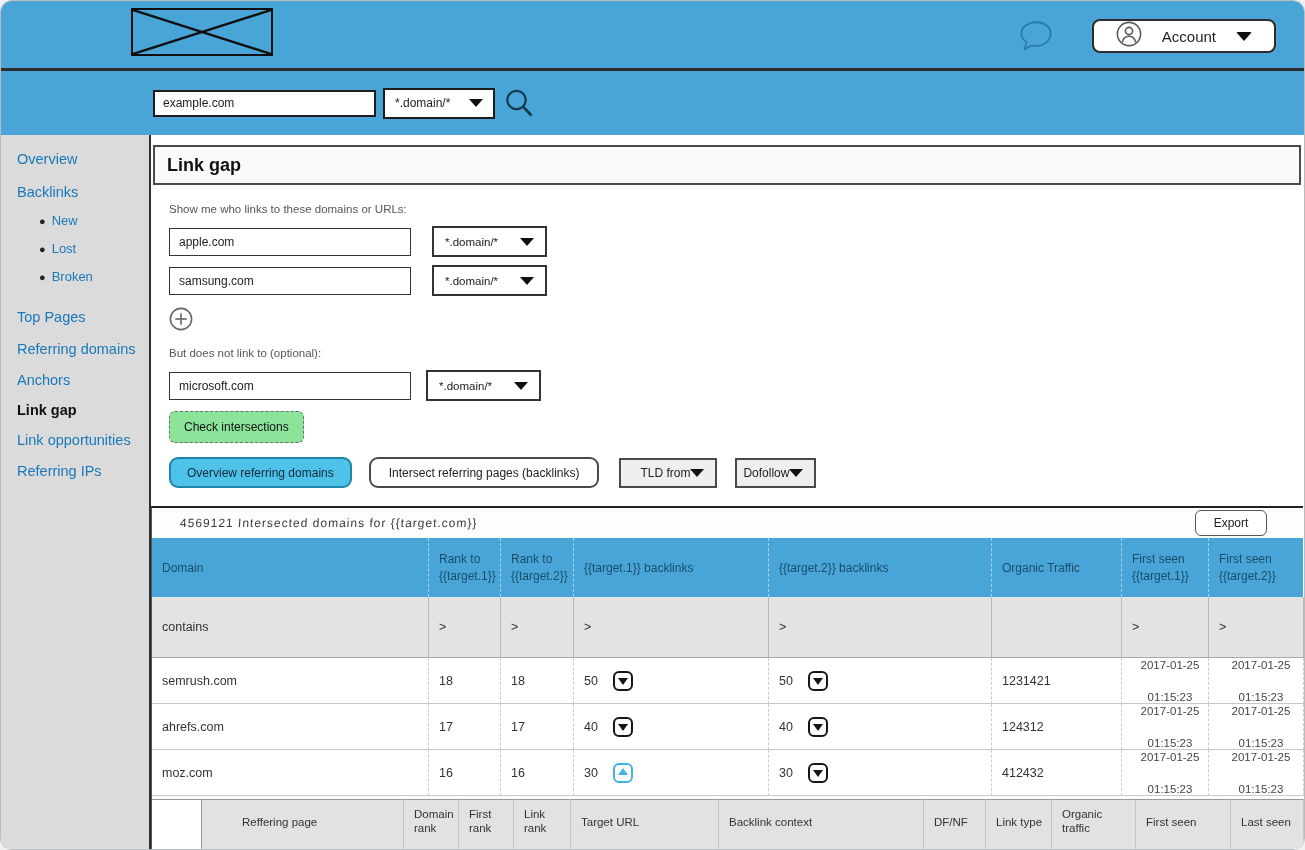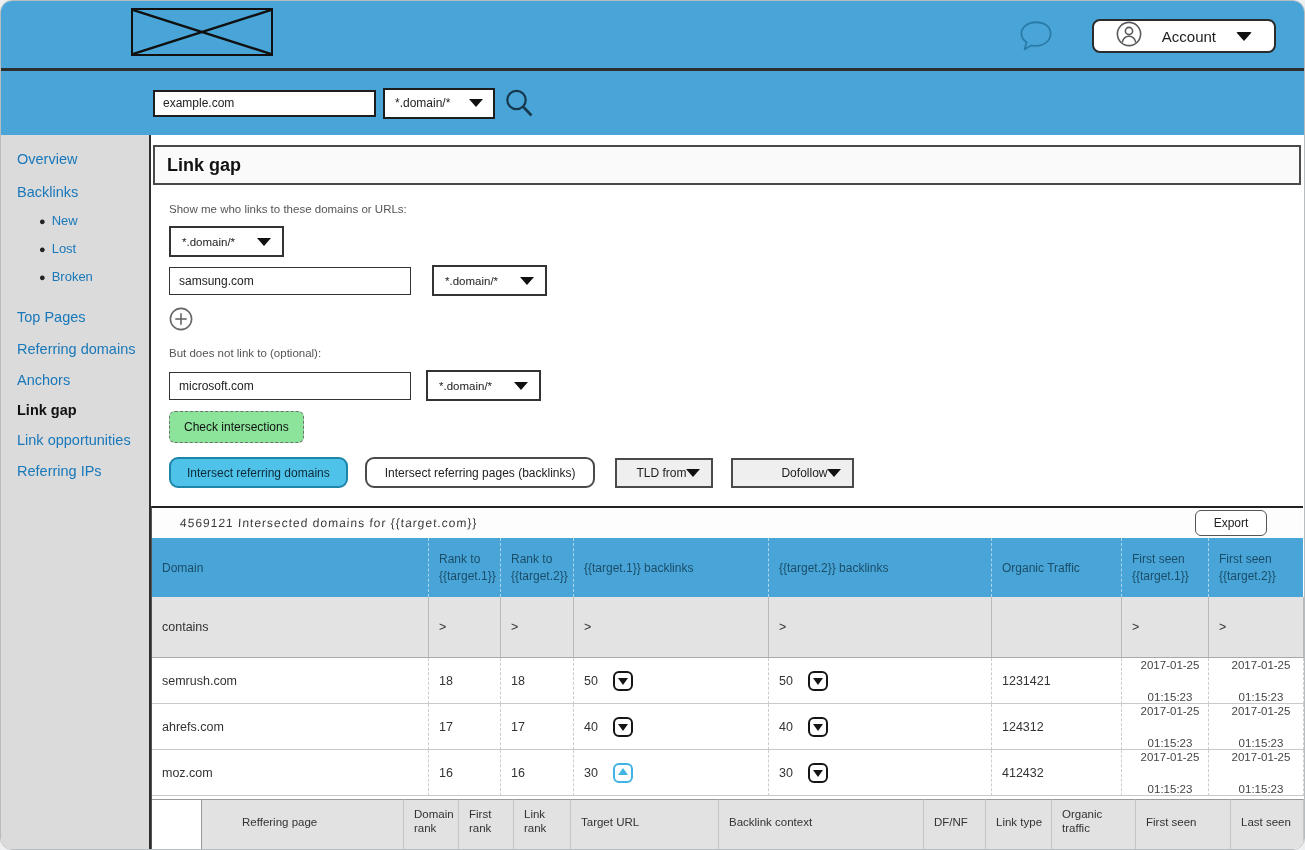--- a/index.html
+++ b/index.html
@@ -62,21 +62,21 @@
               border-radius:6px; font-size:12px; color:#111; font-family:inherit; cursor:pointer; }
 
   .toolbar-row{ display:flex; align-items:center; gap:17px; margin-top:14px; }
   .pill-btn{ height:31px; border-radius:9px; font-size:12px; font-family:inherit; cursor:pointer; padding:0 16px; }
   .pill-btn.active{ background:#4fc2ea; border:2px solid #1e84a8; color:#0e2a36; }
   .pill-btn.plain{ background:#fff; border:2px solid #4a4a4a; color:#222; padding:0 18px; }
   .tool-dd{ height:30px; background:#efefef; border:2px solid #4a4a4a; display:flex; align-items:center;
             justify-content:flex-end; padding:0 11px; cursor:pointer; }
   .tool-dd .dd-label{ font-size:12px; color:#222; }
   .tool-dd.w1{ width:98px; }
-  .tool-dd.w2{ width:123px; margin-left:1px; }
+  .tool-dd.w2{ width:81px; margin-left:1px; }
 
   
   .results{ margin-top:18px; width:1152px; border-top:2px solid #222; border-left:1px solid #555; }
   .caption-bar{ height:30px; background:#fdfdfd; display:flex; align-items:center; justify-content:space-between; }
   .caption-text{ padding-left:28px; font-size:12px; color:#3a3a3a; letter-spacing:1px; transform:skewX(-3deg); }
   .export-btn{ margin-right:36px; height:26px; width:72px; background:#fff; border:1.5px solid #555;
                border-radius:6px; font-size:12px; font-family:inherit; color:#222; cursor:pointer; }
   .grid8{ display:grid; grid-template-columns:277px 72px 73px 195px 223px 130px 87px 95px; }
   .thead{ height:59px; background:#49a5d8; }
   .thead .cell{ border-right:1px dashed rgba(255,255,255,.55); padding:0 0 0 10px; display:flex;
@@ -171,20 +171,21 @@
 
     <div class="main">
       <div class="title-bar">
         <h1>Link gap</h1>
       </div>
 
       <div class="form-area">
         <div class="form-label">Show me who links to these domains or URLs:</div>
 
         <div class="target-row">
+          <input class="domain-input" type="text" readonly="" value="apple.com" style="">
           <div class="form-dd">
             <span class="dd-label">*.domain/*</span>
             <span class="dd-caret"></span>
           </div>
         </div>
         <div class="target-row tight">
           <input class="domain-input" type="text" readonly="" value="samsung.com" style="">
           <div class="form-dd">
             <span class="dd-label">*.domain/*</span>
             <span class="dd-caret"></span>
@@ -204,21 +205,21 @@
           <input class="domain-input" type="text" readonly="" value="microsoft.com" style="">
           <div class="form-dd" style="margin-left:-6px">
             <span class="dd-label">*.domain/*</span>
             <span class="dd-caret"></span>
           </div>
         </div>
 
         <button class="check-btn">Check intersections</button>
 
         <div class="toolbar-row">
-          <button class="pill-btn active">Intersect referring domains</button>
+          <button class="pill-btn active">Overview referring domains</button>
           <button class="pill-btn plain">Intersect referring pages (backlinks)</button>
           <div class="tool-dd w1" style="margin-left:3px">
             <span class="dd-label">TLD from</span>
             <span class="dd-caret"></span>
           </div>
           <div class="tool-dd w2">
             <span class="dd-label">Dofollow</span>
             <span class="dd-caret"></span>
           </div>
         </div>

